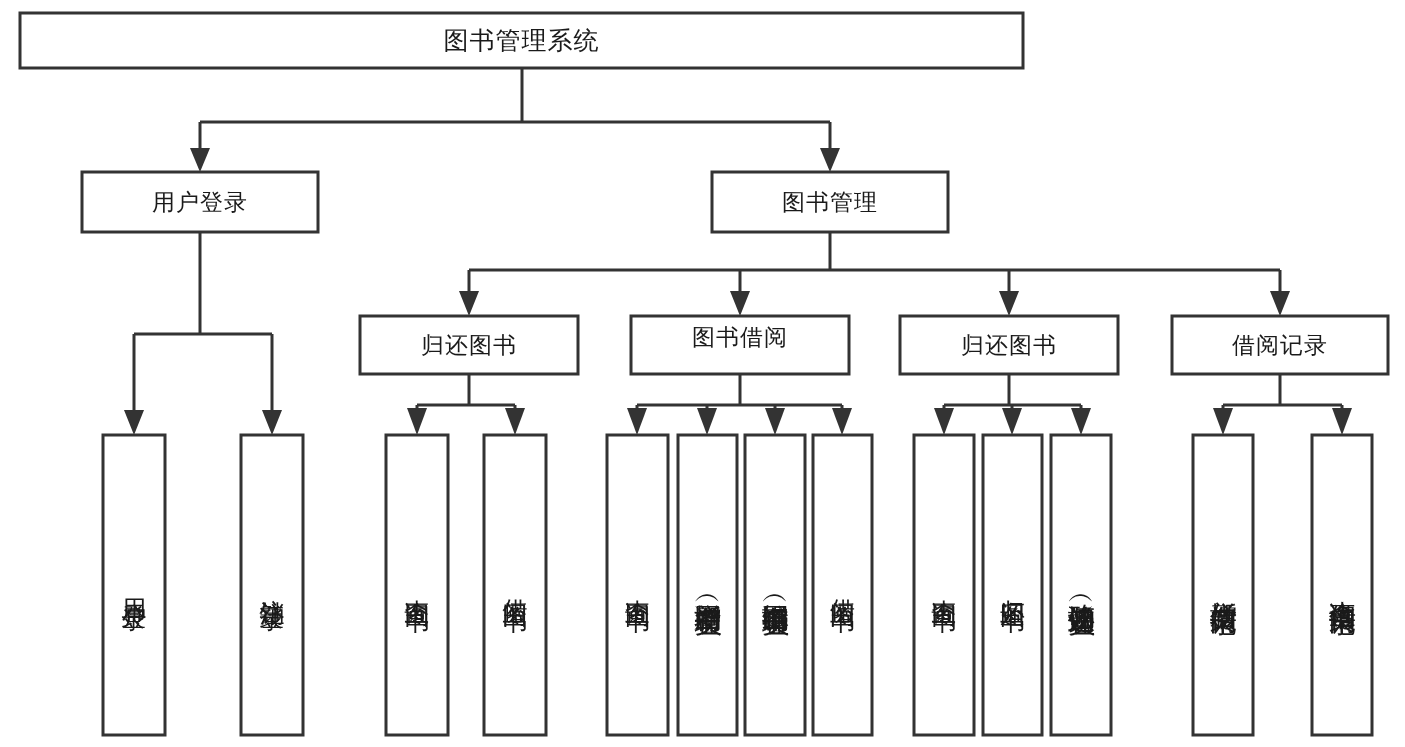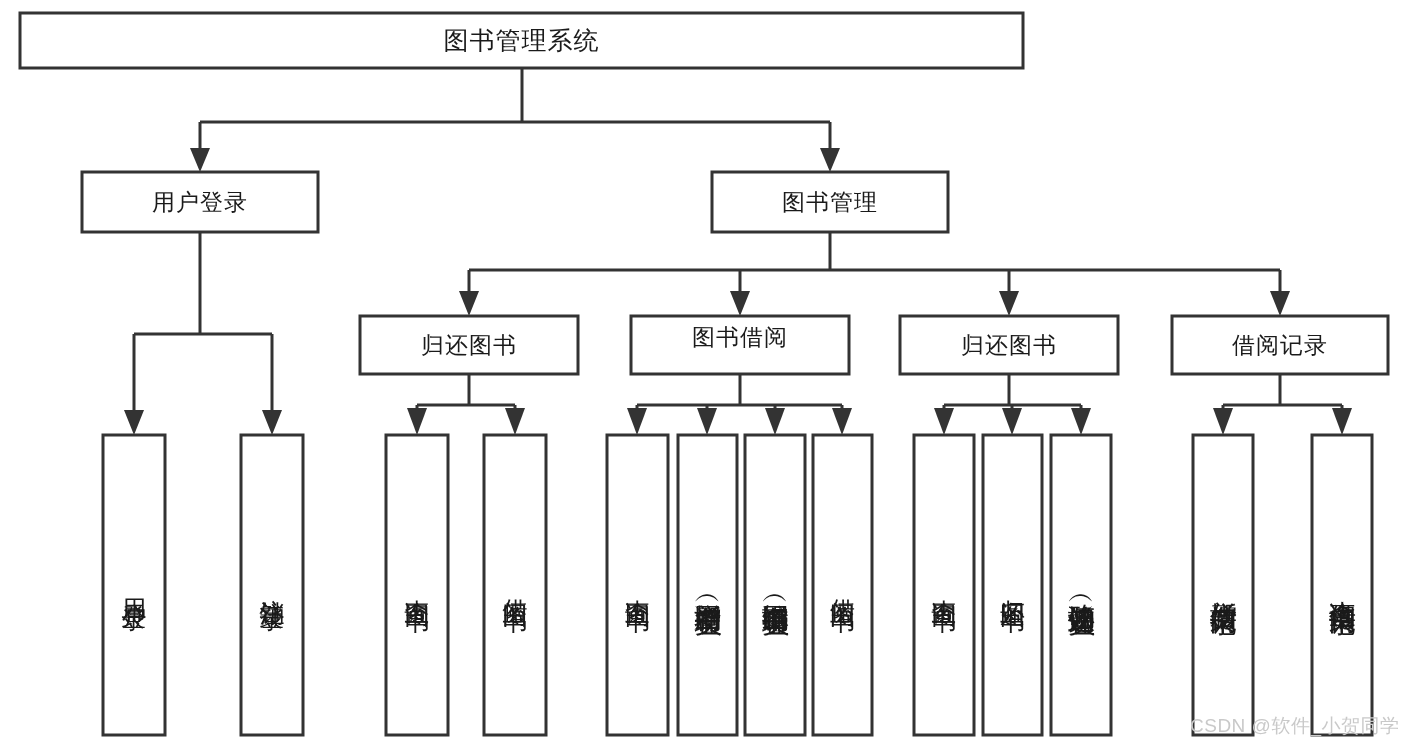--- a/index.html
+++ b/index.html
@@ -215,16 +215,15 @@
     <div class="v-label" style="left:745px; top:440px; width:60px; height:292px; font-size:27px; letter-spacing:1px;">编辑图书（管理员）</div>
     <div class="v-label" style="left:813px; top:435px; width:59px; height:300px;">借阅图书</div>
 
     <div class="v-label" style="left:914px; top:435px; width:60px; height:300px;">查询图书</div>
     <div class="v-label" style="left:983px; top:435px; width:59px; height:300px;">归还图书</div>
     <div class="v-label" style="left:1051px; top:440px; width:60px; height:292px; font-size:27px; letter-spacing:1px;">确认归还（管理员）</div>
 
     <div class="v-label" style="left:1193px; top:435px; width:60px; height:300px; font-size:27px; letter-spacing:2px;">新增借阅记录</div>
     <div class="v-label" style="left:1312px; top:435px; width:60px; height:300px; font-size:27px; letter-spacing:2px;">查询借阅记录</div>
 
-    <div class="watermark" style="left:1190px; top:713px;">CSDN @软件_小贺同学</div>
   </div>
 
 </div>
 
 </body></html>

